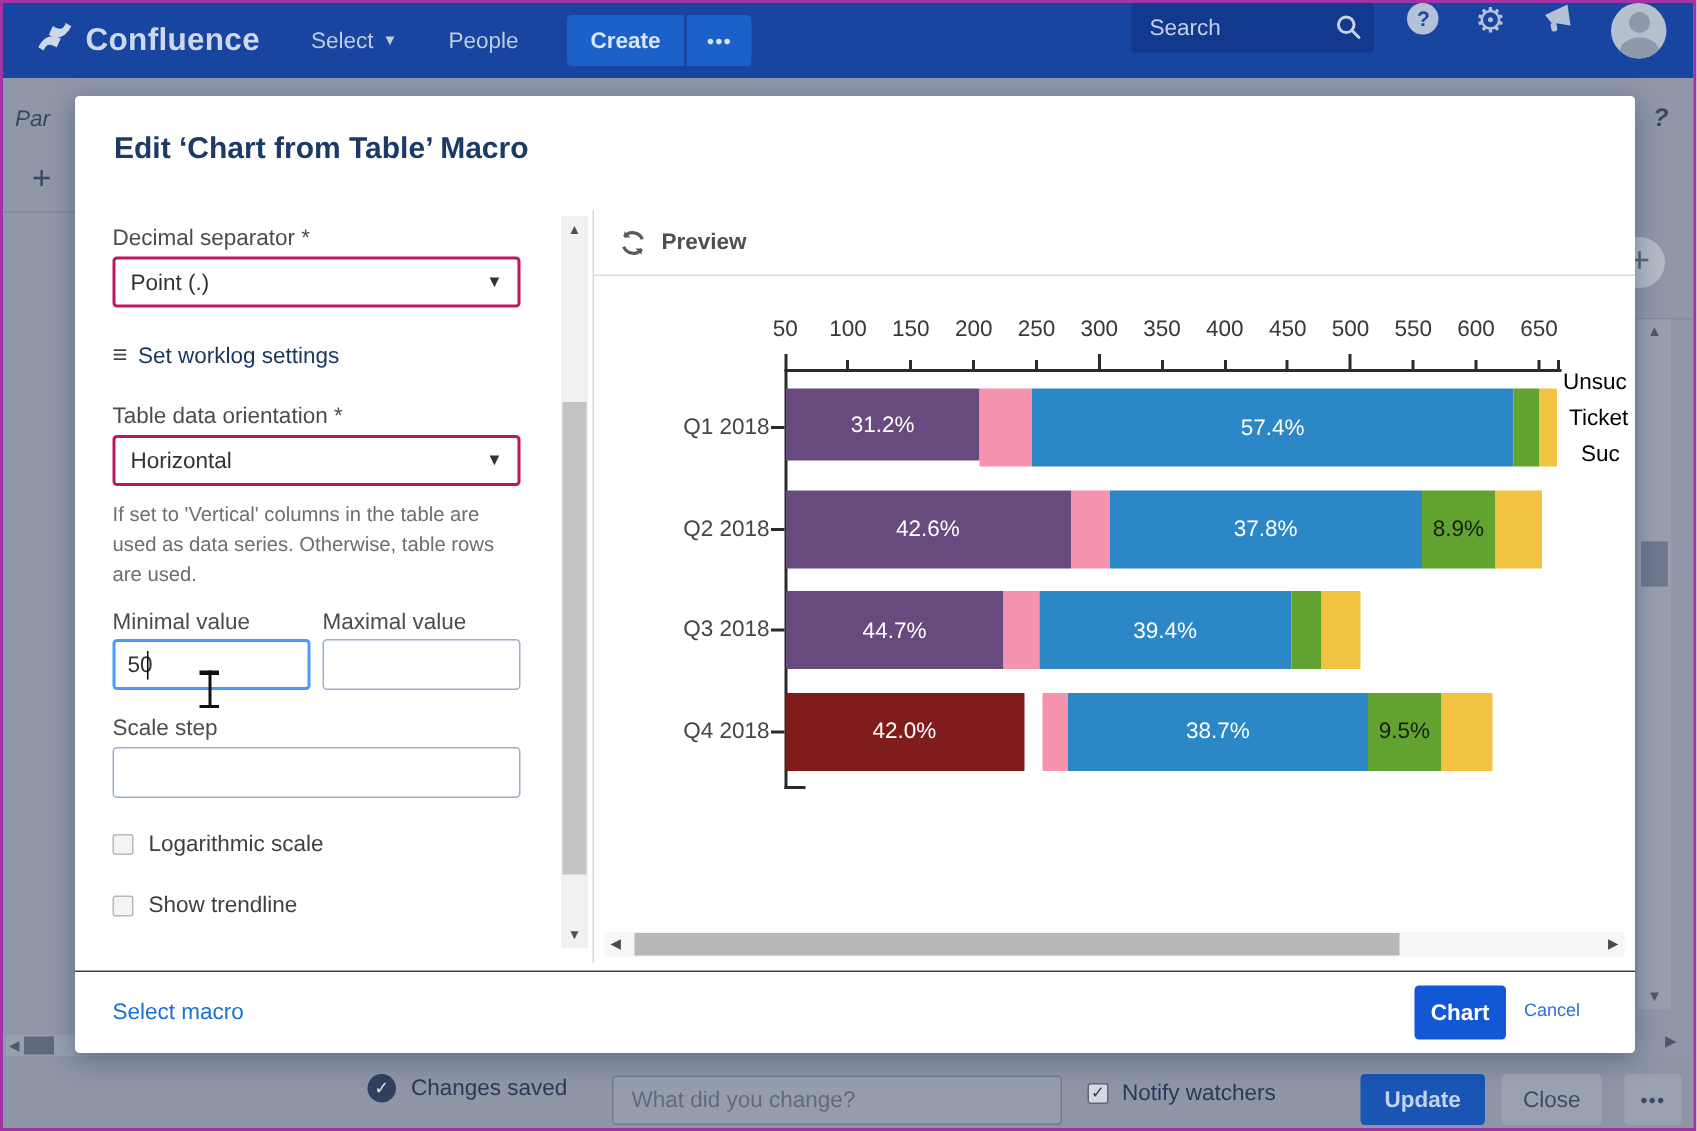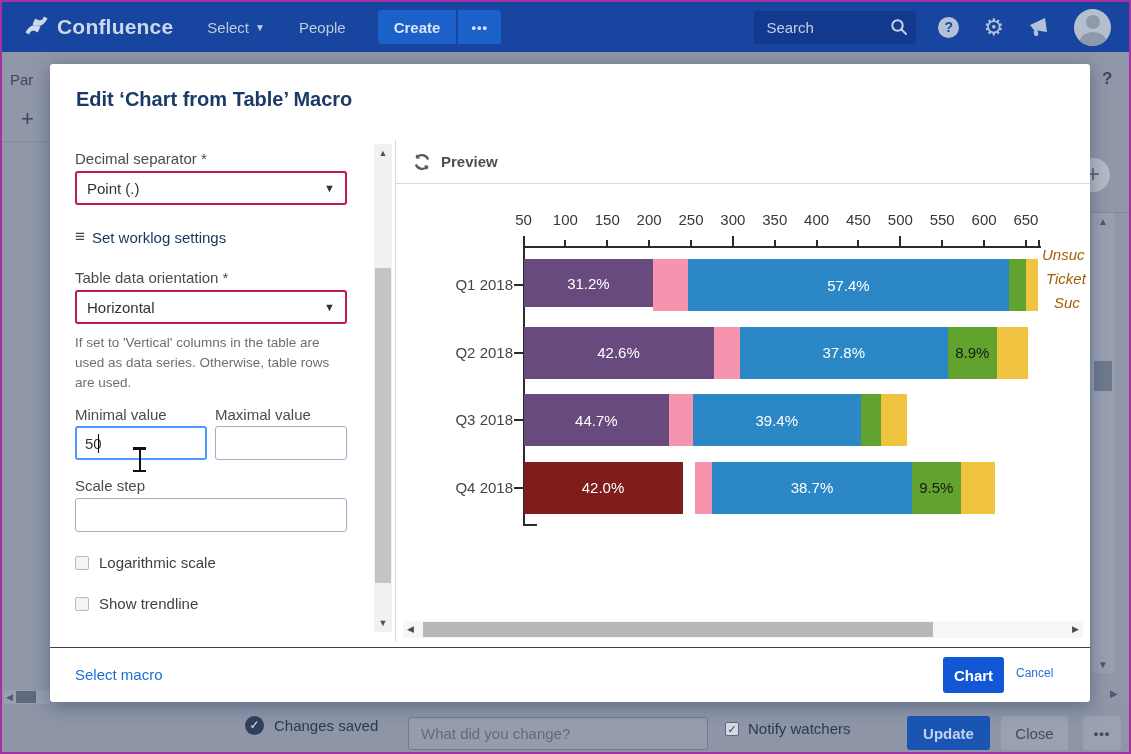--- a/index.html
+++ b/index.html
@@ -14,37 +14,37 @@
   .logo { display:flex; align-items:center; margin-left:22px; cursor:pointer; }
   .logo-text { color:#cdd8ea; font-size:21px; font-weight:bold; letter-spacing:.2px; margin-left:8px; }
   .nav-item { color:#bfcbe0; font-size:15px; margin-left:34px; cursor:pointer; display:flex; align-items:center; gap:6px; }
   .caret { font-size:10px; color:#bfcbe0; }
   .create-btn { margin-left:32px; background:#1b61c9; color:#d8e5f8; border:none;
                 font-size:15px; font-weight:bold; padding:0 16px; height:34px; border-radius:3px 0 0 3px; cursor:pointer;
                 font-family:"Liberation Sans",sans-serif; }
   .more-btn { margin-left:2px; background:#1b61c9; color:#d8e5f8; border:none; letter-spacing:1px;
               font-size:13px; font-weight:bold; padding:0 13px; height:34px; border-radius:0 3px 3px 0; cursor:pointer;
               font-family:"Liberation Sans",sans-serif; }
-  .nav-right { position:absolute; right:0; top:0; height:50px; display:flex; align-items:center; }
+  .nav-right { position:absolute; right:0; top:0; height:50px; display:flex; align-items:flex-start; }
   .search-wrap { position:relative; width:162px; height:33px; margin-right:22px; }
   .search-input { width:100%; height:100%; background:#12398e; border:none; border-radius:3px;
                   color:#cfd9ea; font-size:15px; padding:0 32px 0 12px; font-family:"Liberation Sans",sans-serif; }
   .search-input::placeholder { color:#c3cfe4; opacity:1; }
   .search-ico { position:absolute; right:8px; top:7px; }
   .nav-ico { margin-right:24px; cursor:pointer; display:flex; align-items:center; justify-content:center; }
   .help-circle { width:21px; height:21px; border-radius:50%; background:#b5c1d6; color:#1745a0;
                  font-size:14px; font-weight:bold; text-align:center; line-height:21px; }
   .gear { color:#b5c1d6; font-size:23px; line-height:23px; }
   .avatar { width:37px; height:37px; border-radius:50%; background:#b6bfcd; margin-right:18px;
             position:relative; overflow:hidden; cursor:pointer; }
   .avatar .head { position:absolute; left:11.5px; top:6px; width:14px; height:14px; border-radius:50%; background:#8e99ab; }
   .avatar .body { position:absolute; left:5.5px; top:23px; width:26px; height:18px; border-radius:50% 50% 0 0; background:#8e99ab; }
 
   
-  .pg-text { position:absolute; color:#3a4763; z-index:1; }
+  .pg-text { position:absolute; color:#3a4763; z-index:1;font-style:italic; }
   .toolbar-line-l { position:absolute; left:0; top:139px; width:48px; height:1px; background:#828a9b; z-index:1; }
   .toolbar-line-r { position:absolute; left:1088px; top:210px; width:43px; height:1px; background:#828a9b; z-index:1; }
   .plus-circle { position:absolute; left:1074px; top:156px; width:34px; height:34px; border-radius:50%;
                  background:#b3bac6; color:#5a6577; font-size:24px; line-height:32px; text-align:center; z-index:1; }
   
   .v-scroll { position:absolute; left:1090px; top:211px; width:22px; height:460px; background:#98a0b0; z-index:2; }
   .v-thumb { position:absolute; left:2px; top:148px; width:18px; height:30px; background:#6f7a8f; }
   .sb-arrow { position:absolute; font-size:10px; color:#4f586c; width:100%; text-align:center; }
   .h-scroll-page { position:absolute; left:2px; top:688px; width:46px; height:14px; background:#98a0b0; z-index:2; display:flex; align-items:center; }
   .h-scroll-page .thumb { width:20px; height:12px; background:#5f6a7f; margin-left:3px; }
@@ -80,21 +80,21 @@
   .pv-title { font-size:15px; font-weight:bold; color:#4f4f4f; margin-left:45px; }
   .pv-refresh { position:absolute; left:16px; top:12px; cursor:pointer; }
   .pv-body { position:absolute; left:1px; top:45px; width:694px; height:438px; overflow:hidden; }
   .tick-label { position:absolute; width:44px; text-align:center; font-size:15px; color:#383838; }
   .tick { position:absolute; width:2px; background:#2b2b2b; }
   .axis-h { position:absolute; height:2px; background:#2b2b2b; }
   .axis-v { position:absolute; width:2px; background:#2b2b2b; }
   .row-label { position:absolute; width:80px; text-align:right; font-size:15px; color:#454545; }
   .row-dash { position:absolute; width:9px; height:2px; background:#2b2b2b; }
   .seg { position:absolute; display:flex; align-items:center; justify-content:center; font-size:15px; }
-  .legend-item { position:absolute; font-size:15px; color:#a16207; white-space:nowrap;font-style:italic; }
+  .legend-item { position:absolute; font-size:15px; color:#000000; white-space:nowrap; }
   
   .pv-hscroll { position:absolute; left:352px; top:558px; width:680px; height:17px; background:#f6f6f6; }
   .pv-hscroll .thumb { position:absolute; left:20px; top:1px; width:510px; height:15px; background:#b8b8b8; }
   .pv-hscroll .la,.pv-hscroll .ra { position:absolute; top:3px; font-size:9px; color:#4c4c4c; }
 
   
   .dlg-footer { position:absolute; left:0; top:583px; width:100%; height:55px; border-top:1px solid #404040; }
   .select-macro { position:absolute; left:25px; top:18px; font-size:15px; color:#1a6fd4; cursor:pointer; }
   .save-btn { position:absolute; left:893px; top:9px; width:61px; height:36px; background:#1257d5; color:#fff;
               border:none; border-radius:3px; font-size:15px; font-weight:bold; cursor:pointer;

